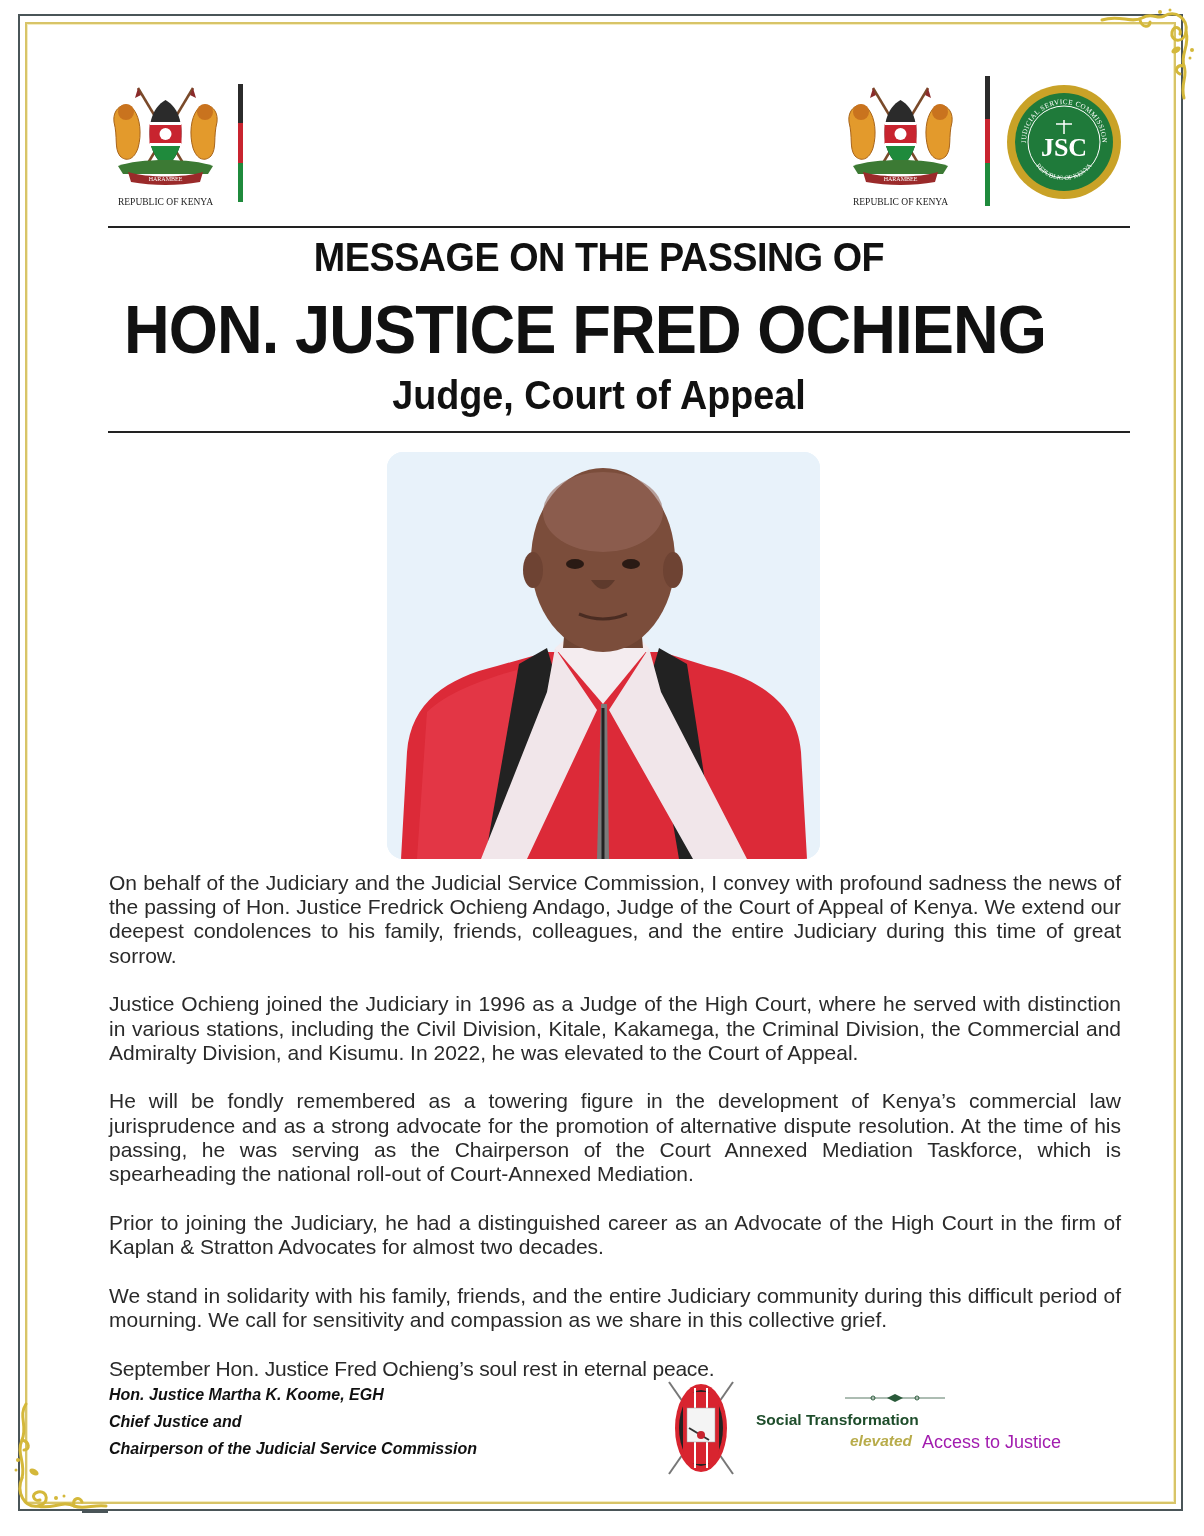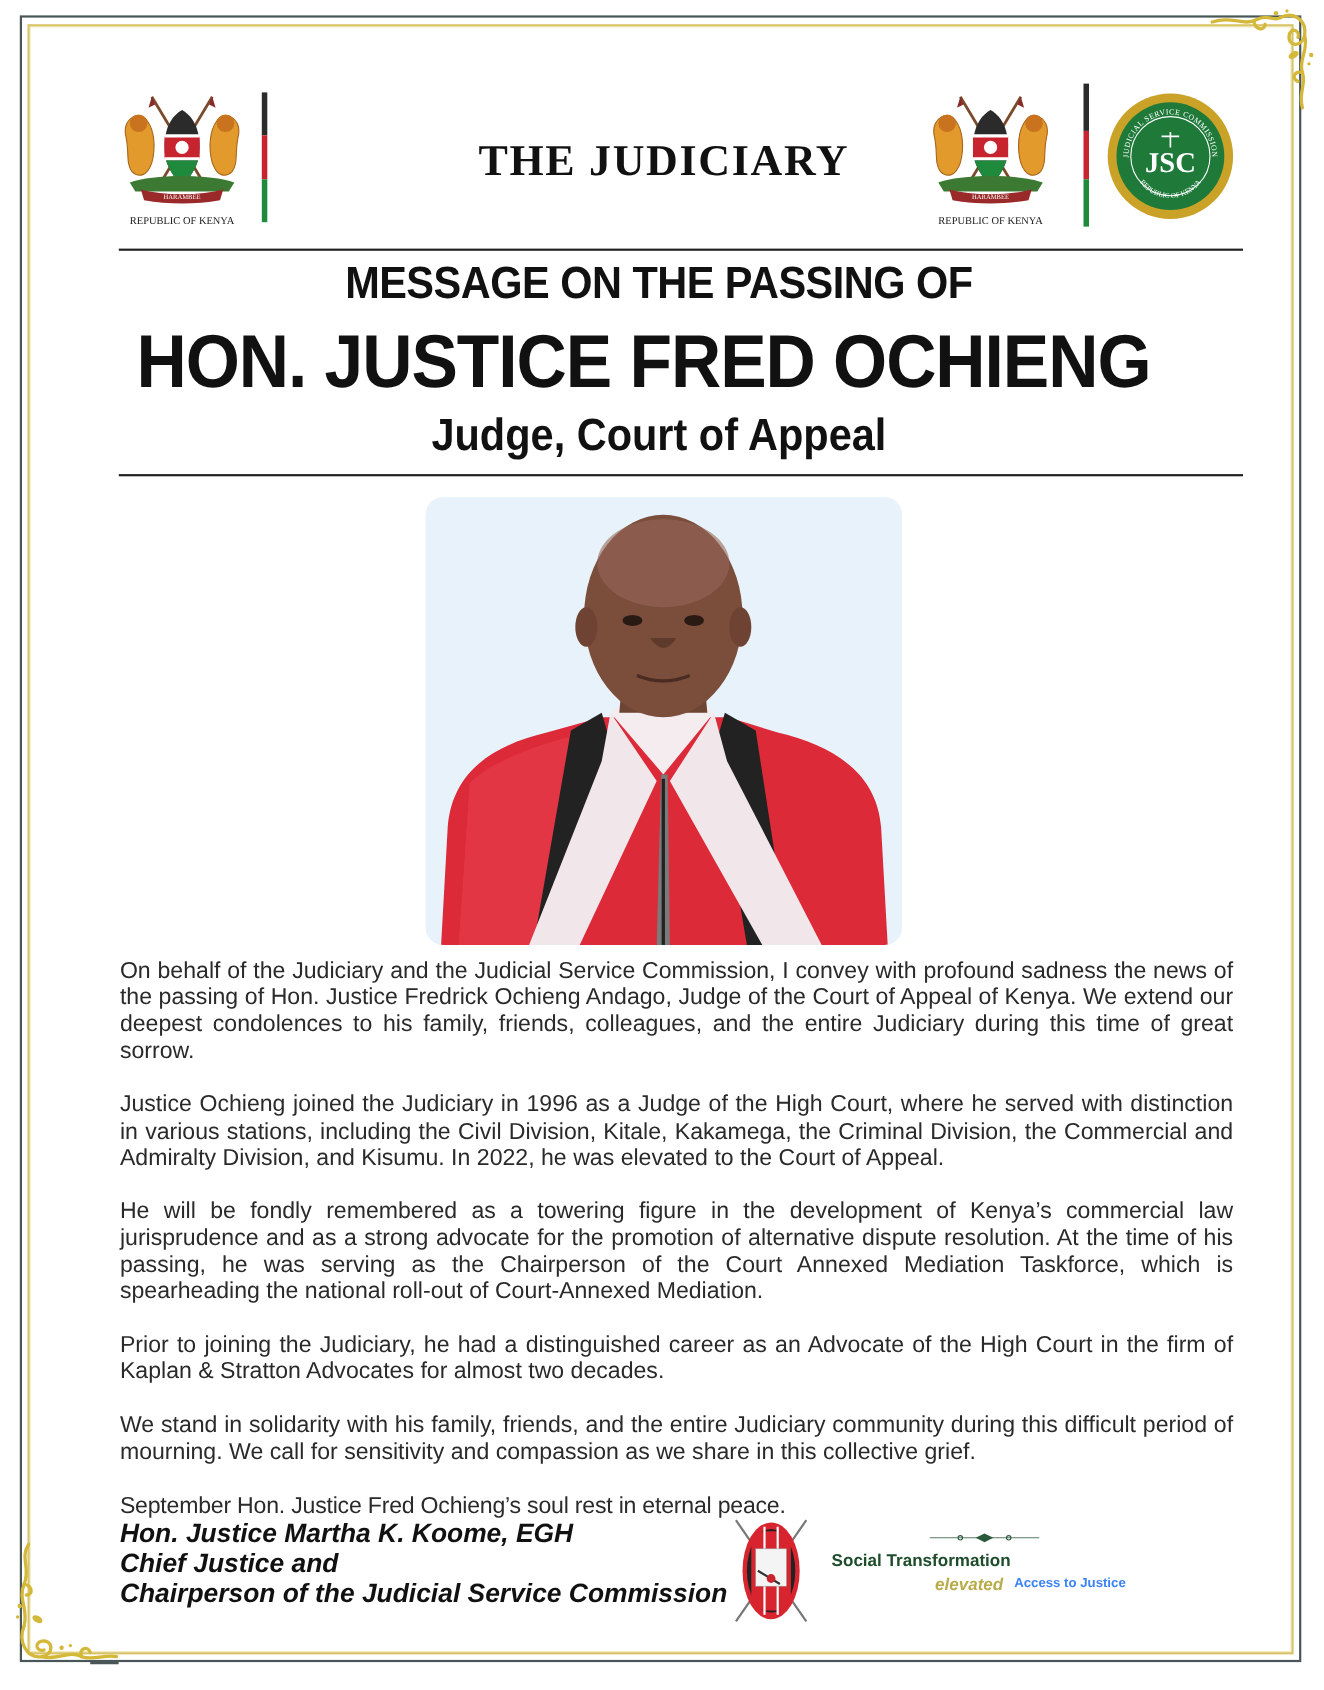--- a/index.html
+++ b/index.html
@@ -71,38 +71,38 @@
       position: absolute; left: 109px; top: 871px; width: 1012px;
       font-family: "Liberation Sans", sans-serif; font-size: 21px; line-height: 24.2px;
       color: #2a2a2a; text-align: justify;
     }
     .body-text p { margin: 0 0 24.5px 0; }
     .body-text p.tight { letter-spacing: -0.2px; }
 
     .signature {
       position: absolute; left: 109px; top: 1381px;
       font-family: "Liberation Sans", sans-serif; font-weight: bold; font-style: italic;
-      font-size: 24px; line-height: 27px; color: #111;
+      font-size: 16px; line-height: 27px; color: #111;
     }
     .signature div { white-space: nowrap; }
 
     .tagline { position: absolute; left: 665px; top: 1378px; width: 420px; height: 100px; }
     .shield { position: absolute; left: 0; top: 0; width: 72px; height: 100px; }
     .divider-ornament { position: absolute; left: 180px; top: 14px; width: 100px; height: 12px; }
     .tag-line-1 {
       position: absolute; left: 74px; top: 33px; font-weight: bold; font-size: 15.5px;
       color: #1e4d2b; white-space: nowrap; margin-left: 17px;
     }
     .tag-through {
       position: absolute; left: 185px; top: 54px; font-weight: bold; font-style: italic;
       font-size: 15.5px; color: #b8ac4a; white-space: nowrap;
     }
     .tag-access {
-      position: absolute; left: 257px; top: 54px; font-weight: bold; font-size: 12px;
-      color: #3b82f6; white-space: nowrap;
+      position: absolute; left: 257px; top: 54px; font-weight: normal; font-size: 18px;
+      color: #a21caf; white-space: nowrap;
     }
   </style>
 </head>
 <body>
 
 <div class="frame-outer"></div>
 <div class="frame-inner"></div>
 
 <svg class="corner corner-tr" viewBox="0 0 96 96">
   <g fill="none" stroke="#d4b83a" stroke-width="3" stroke-linecap="round">
@@ -167,21 +167,20 @@
     <div class="coat-caption">REPUBLIC OF KENYA</div>
   </div>
 
   <div class="flagbar flagbar-left">
     <span class="b"></span>
       <span class="r"></span>
       <span class="g"></span>
   </div>
 
 
-  <div class="org-title">THE JUDICIARY</div>
 
   <div class="coat coat-right">
     <svg width="115" height="108" viewBox="0 0 115 108">
       <line x1="30" y1="6" x2="78" y2="86" stroke="#7a4a2a" stroke-width="2.5"></line>
       <line x1="85" y1="6" x2="37" y2="86" stroke="#7a4a2a" stroke-width="2.5"></line>
       <path d="M30 6 l-3 10 l6 -3 z" fill="#8a2a2a"></path>
       <path d="M85 6 l3 10 l-6 -3 z" fill="#8a2a2a"></path>
       <path d="M6 40 C4 24, 20 18, 26 28 C32 36, 34 52, 30 66 C26 78, 18 80, 12 74 C6 66, 10 56, 6 40 Z" fill="#e39a2c" stroke="#a8641a" stroke-width="1"></path>
       <path d="M109 40 C111 24, 95 18, 89 28 C83 36, 81 52, 85 66 C89 78, 97 80, 103 74 C109 66, 105 56, 109 40 Z" fill="#e39a2c" stroke="#a8641a" stroke-width="1"></path>
       <circle cx="18" cy="30" r="8" fill="#c9731e"></circle>

